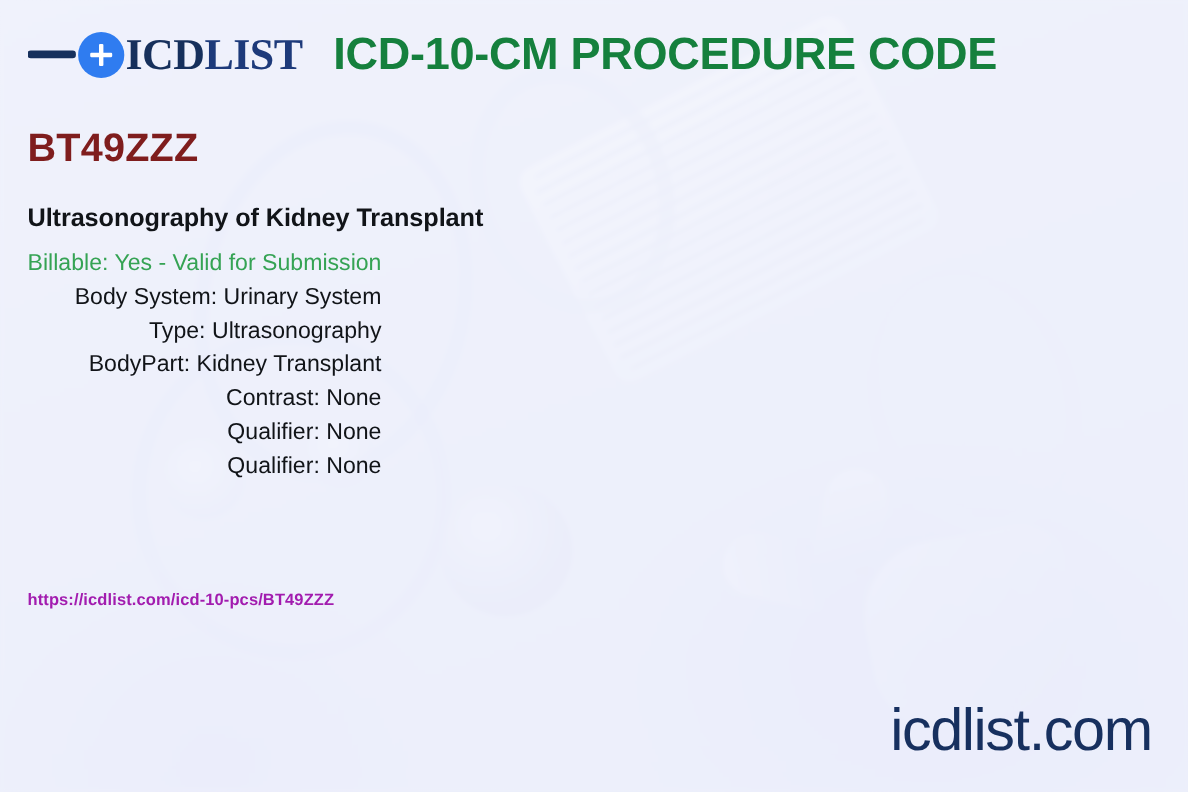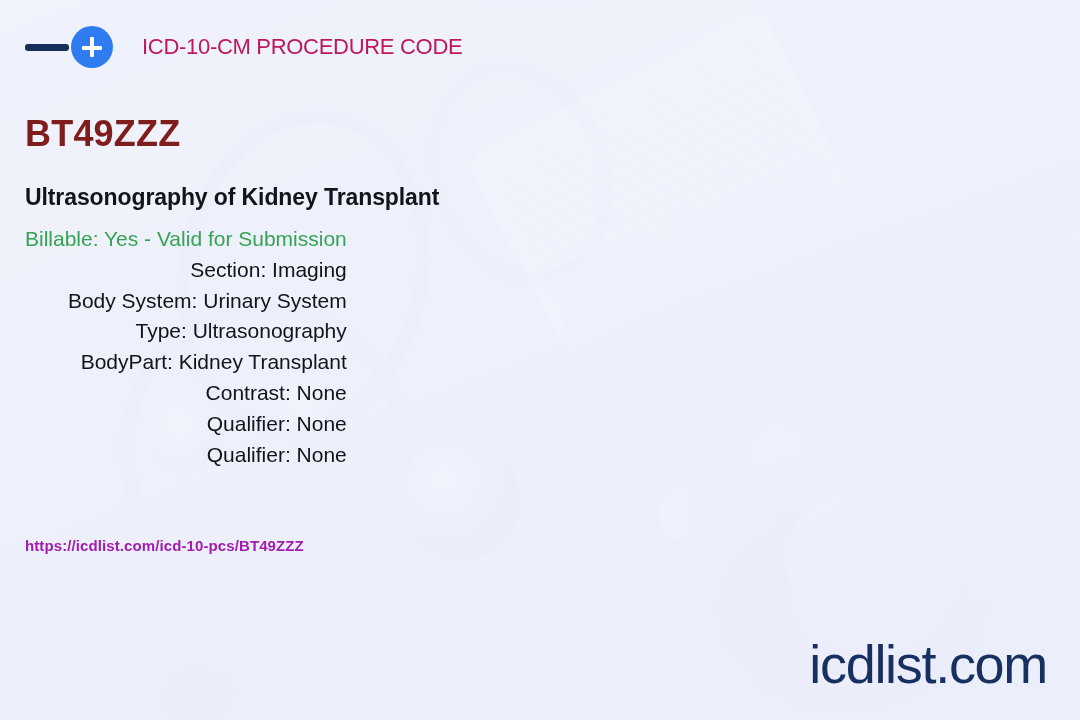--- a/index.html
+++ b/index.html
@@ -152,23 +152,23 @@
     font-weight: bold;
     font-size: 40px;
     letter-spacing: -0.5px;
     line-height: 1;
     white-space: nowrap;
   }
   #brand-word-icd  { color: #16305c; }
   #brand-word-list { color: #1d3a7a; }
 
   #header-title {
-    font-size: 22px;
-    font-weight: normal;
-    color: #be185d;
+    font-size: 41px;
+    font-weight: bold;
+    color: #15803d;
     letter-spacing: -0.3px;
     white-space: nowrap;
   }
 
   
   #code-value {
     position: absolute;
     top: 113px; left: 25px;
     font-size: 36px;
     font-weight: bold;
@@ -236,30 +236,30 @@
   <div class="bg-shape" id="bg-heart"></div>
   <div id="bg-blur"></div>
 </div>
 
 <div id="content">
 
   <div id="header">
     <div id="brand-logo">
       <span id="brand-dash"></span>
       <span id="brand-plus-circle"></span>
+      <span id="brand-wordmark"><span id="brand-word-icd">ICD</span><span id="brand-word-list">LIST</span></span>
     </div>
     <div id="header-title">ICD-10-CM PROCEDURE CODE</div>
   </div>
 
   <div id="code-value">BT49ZZZ</div>
   <div id="code-description">Ultrasonography of Kidney Transplant</div>
 
   <ul id="detail-list">
       <li class="detail-line billable">Billable: Yes - Valid for Submission</li>
-      <li class="detail-line">Section: Imaging</li>
       <li class="detail-line">Body System: Urinary System</li>
       <li class="detail-line">Type: Ultrasonography</li>
       <li class="detail-line">BodyPart: Kidney Transplant</li>
       <li class="detail-line">Contrast: None</li>
       <li class="detail-line">Qualifier: None</li>
       <li class="detail-line">Qualifier: None</li>
     </ul>
 
   <div id="page-url">https://icdlist.com/icd-10-pcs/BT49ZZZ</div>
 

